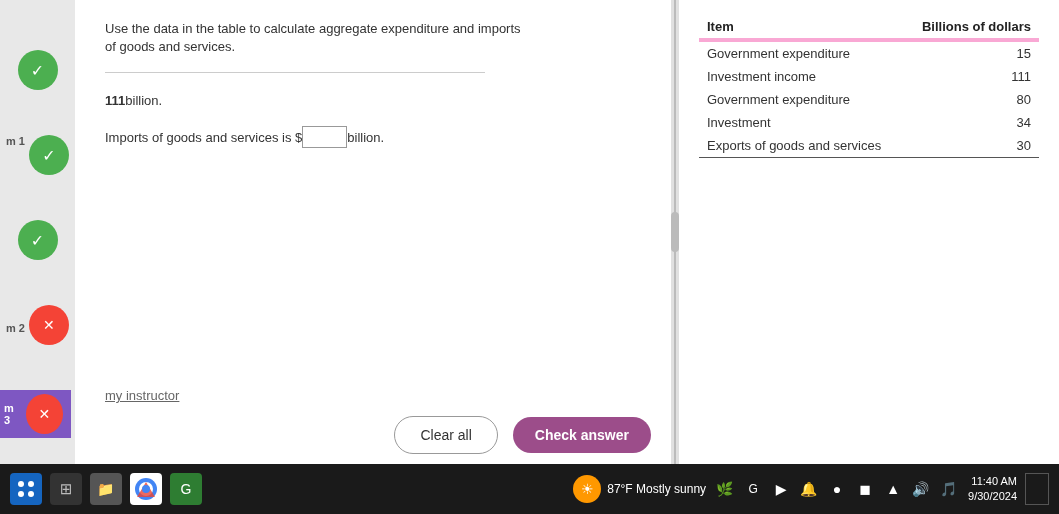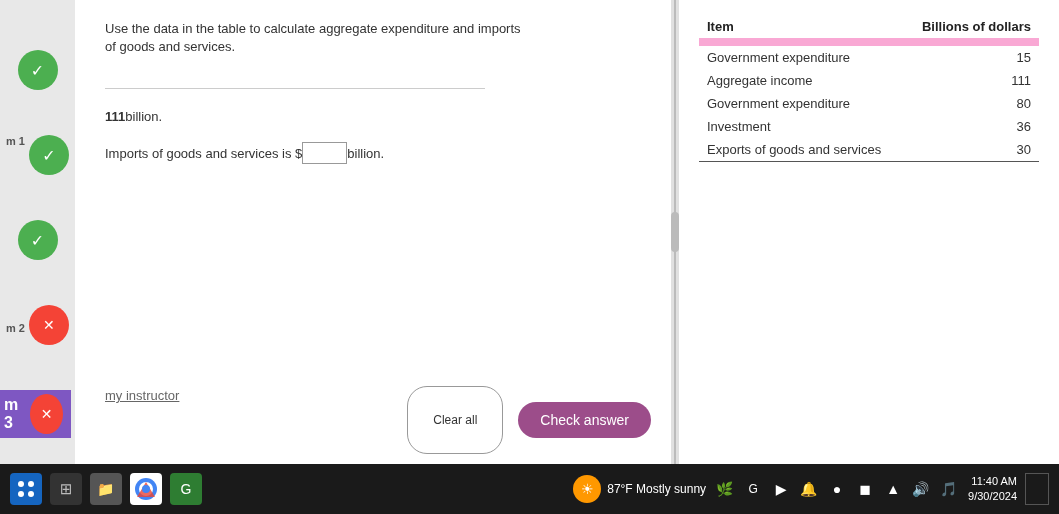--- a/index.html
+++ b/index.html
@@ -57,21 +57,21 @@
     .question-area {
       flex: 1;
       background: white;
       padding: 20px 30px;
       position: relative;
     }
 
     .instructions {
       font-size: 13px;
       color: #333;
-      margin-bottom: 32px;
+      margin-bottom: 16px;
       line-height: 1.4;
       max-width: 420px;
     }
 
     .divider-line {
       width: 380px;
       height: 1px;
       background: #ccc;
       margin-bottom: 20px;
     }
@@ -136,21 +136,21 @@
     .data-table {
       width: 100%;
       border-collapse: collapse;
       font-size: 13px;
     }
 
     .data-table th {
       text-align: left;
       font-weight: bold;
       padding: 4px 8px;
-      border-bottom: 8px solid #f9a8d4;
+      border-bottom: 4px solid #f9a8d4;
       color: #222;
     }
 
     .data-table th:last-child {
       text-align: right;
     }
 
     .data-table td {
       padding: 4px 8px;
       color: #333;
@@ -159,38 +159,38 @@
     .data-table td:last-child {
       text-align: right;
     }
 
     .data-table tr:last-child td {
       border-bottom: 1px solid #555;
       margin-top: 31px;
     }
 
     .btn-clear {
-      padding: 26px 25px;
+      padding: 10px 25px;
       border-radius: 20px;
       border: 1px solid #999;
       background: white;
-      font-size: 12px;
+      font-size: 14px;
       cursor: pointer;
       color: #333;
     }
 
     .btn-check {
       padding: 10px 22px;
       border-radius: 20px;
       border: none;
       background: #9c4d8a;
       color: white;
       font-size: 14px;
       cursor: pointer;
-      font-weight: 400;
+      font-weight: 700;
     }
 
     
     .taskbar {
       height: 50px;
       background: #1a1a1a;
       display: flex;
       align-items: center;
       padding: 0 10px;
       gap: 8px;
@@ -300,21 +300,21 @@
       </div>
 
       <div style="position:relative; display:flex; align-items:center; gap:4px;">
         <span style="font-size:11px; color:#555; font-weight:bold;margin-top:6px;">m 2</span>
         <div class="sidebar-item incorrect">
           <span style="color:white; font-size:14px;">✕</span>
         </div>
       </div>
 
       <div style="position:relative; display:flex; align-items:center; gap:4px; background:#7e57c2; width:75px; padding: 4px 8px; margin-left:-8px;">
-        <span style="font-size:16px; color:white; font-weight:bold;">m 3</span>
+        <span style="font-size:11px; color:white; font-weight:bold;">m 3</span>
         <div class="sidebar-item incorrect" style="background:#f44336;">
           <span style="color:white; font-size:14px;">✕</span>
         </div>
       </div>
     </div>
 
     <div class="question-area">
       <p class="instructions">Use the data in the table to calculate aggregate expenditure and imports of goods and services.</p>
 
       <div class="divider-line"></div>
@@ -351,30 +351,30 @@
             <th>Item</th>
             <th>Billions of dollars</th>
           </tr>
         </thead>
         <tbody id="table-body">
         <tr>
               <td>Government expenditure</td>
               <td>15</td>
             </tr>
             <tr>
-              <td>Aggregate income</td>
+              <td>Investment income</td>
               <td>111</td>
             </tr>
             <tr>
               <td>Government expenditure</td>
               <td>80</td>
             </tr>
             <tr>
               <td>Investment</td>
-              <td>36</td>
+              <td>34</td>
             </tr>
             <tr>
               <td>Exports of goods and services</td>
               <td>30</td>
             </tr>
           </tbody>
       </table>
     </div>
 
   </div>

